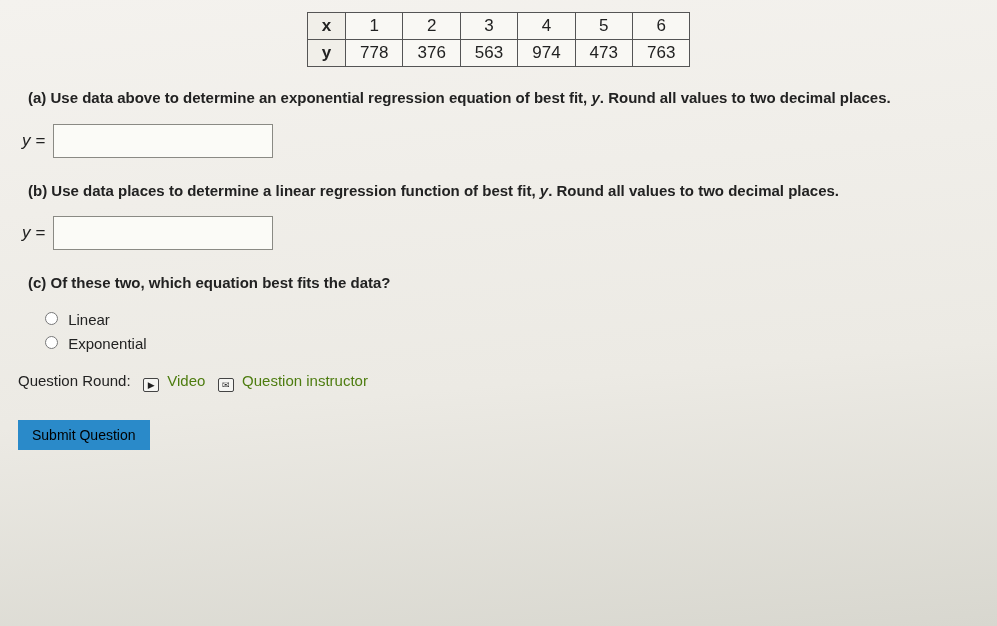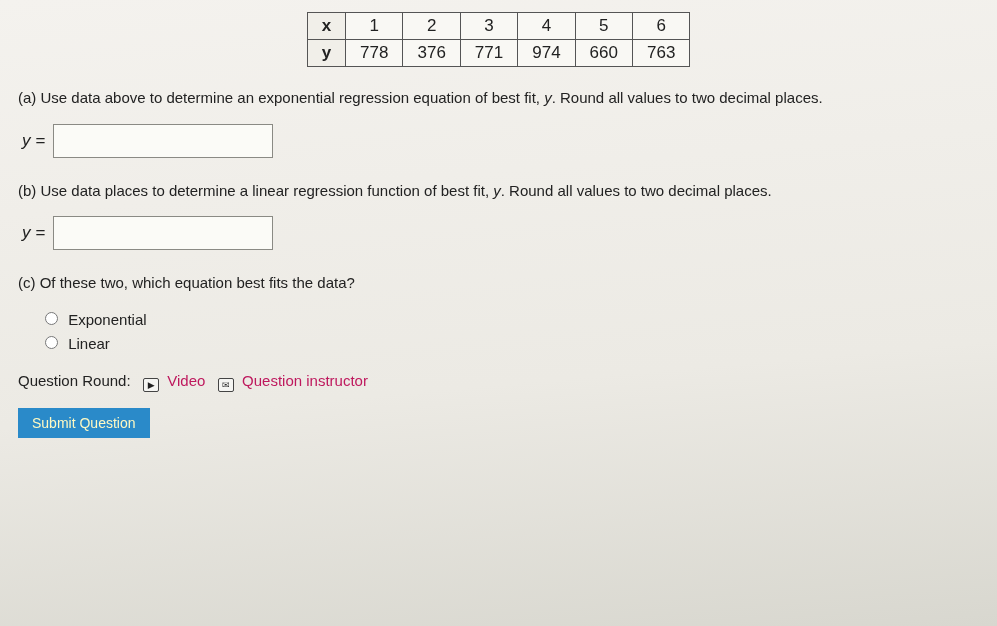--- a/index.html
+++ b/index.html
@@ -18,48 +18,48 @@
     margin: 0 auto 20px auto;
   }
   .data-table td, .data-table th {
     border: 1.5px solid #555;
     padding: 3px 14px;
     text-align: center;
     font-size: 17px;
     background: #f9f8f4;
   }
   .data-table .lbl { font-weight: bold; background:#f1efe9;}
-  .part { margin: 10px 0 14px 0; line-height: 1.5; }
+  .part { margin: 10px 0 14px 10px; line-height: 1.5; font-weight: bold; }
   .yvar { font-style: italic; }
   .eq-row { display: flex; align-items: center; margin: 14px 0 22px 4px; }
   .eq-row .lhs { font-style: italic; margin-right: 8px; font-size: 17px; }
   input.text-ans {
     width: 220px; height: 34px;
     border: 1px solid #8a8a84;
     background: #fbfbf7;
     padding: 4px 8px;
     font-size: 15px;
   }
   .radio-group { margin-left: 22px; }
   .radio-row { margin: 5px 0; }
   .radio-row input { margin-right: 6px; }
   .help-row { margin-top: 20px; font-size: 15px; }
-  .help-link { color: #be185d; text-decoration: none; margin-left: 4px; }
+  .help-link { color: #4d7c0f; text-decoration: none; margin-left: 4px; }
   .icon-box {
     display: inline-flex; align-items:center; justify-content:center;
     width: 16px; height: 14px;
     border: 1px solid #444; border-radius: 2px;
     font-size: 9px; vertical-align: -2px;
     background:#f5f5f2;
   }
   .submit-btn {
     display: inline-block;
-    margin-top: 16px;
+    margin-top: 28px;
     background: #2a8ac9;
-    color: #fef9c3;
+    color: #000000;
     border: none;
     padding: 7px 14px;
     font-size: 14px;
     cursor: pointer;
   }
 </style>
 </head>
 <body>
 
 
@@ -72,23 +72,23 @@
     <td>2</td>
     <td>3</td>
     <td>4</td>
     <td>5</td>
     <td>6</td>
   </tr>
   <tr>
     <td class="lbl">y</td>
     <td>778</td>
     <td>376</td>
-    <td>771</td>
+    <td>563</td>
     <td>974</td>
-    <td>660</td>
+    <td>473</td>
     <td>763</td>
   </tr>
 </tbody>
   </table>
 
 <div class="part">
   <span>(a) Use data above to determine an exponential regression equation of best fit, </span><span class="yvar">y</span><span>. Round all values to two decimal places.</span>
 </div>
 <div class="eq-row">
   <span class="lhs">y =</span>
@@ -101,27 +101,27 @@
 <div class="eq-row">
   <span class="lhs">y =</span>
   <input type="text" class="text-ans" style="">
 </div>
 
 <div class="part">(c) Of these two, which equation best fits the data?</div>
 <div class="radio-group">
   <div class="radio-row">
     <label>
       <input type="radio" name="bestfit" style="">
-      <span>Exponential</span>
+      <span>Linear</span>
     </label>
   </div>
   <div class="radio-row">
     <label>
       <input type="radio" name="bestfit" style="">
-      <span>Linear</span>
+      <span>Exponential</span>
     </label>
   </div>
 </div>
 
 <div class="help-row">
   <span>Question Round:</span>
   &nbsp;
   <span class="icon-box">▶</span>
   <a href="#" class="help-link">Video</a>
   &nbsp;

